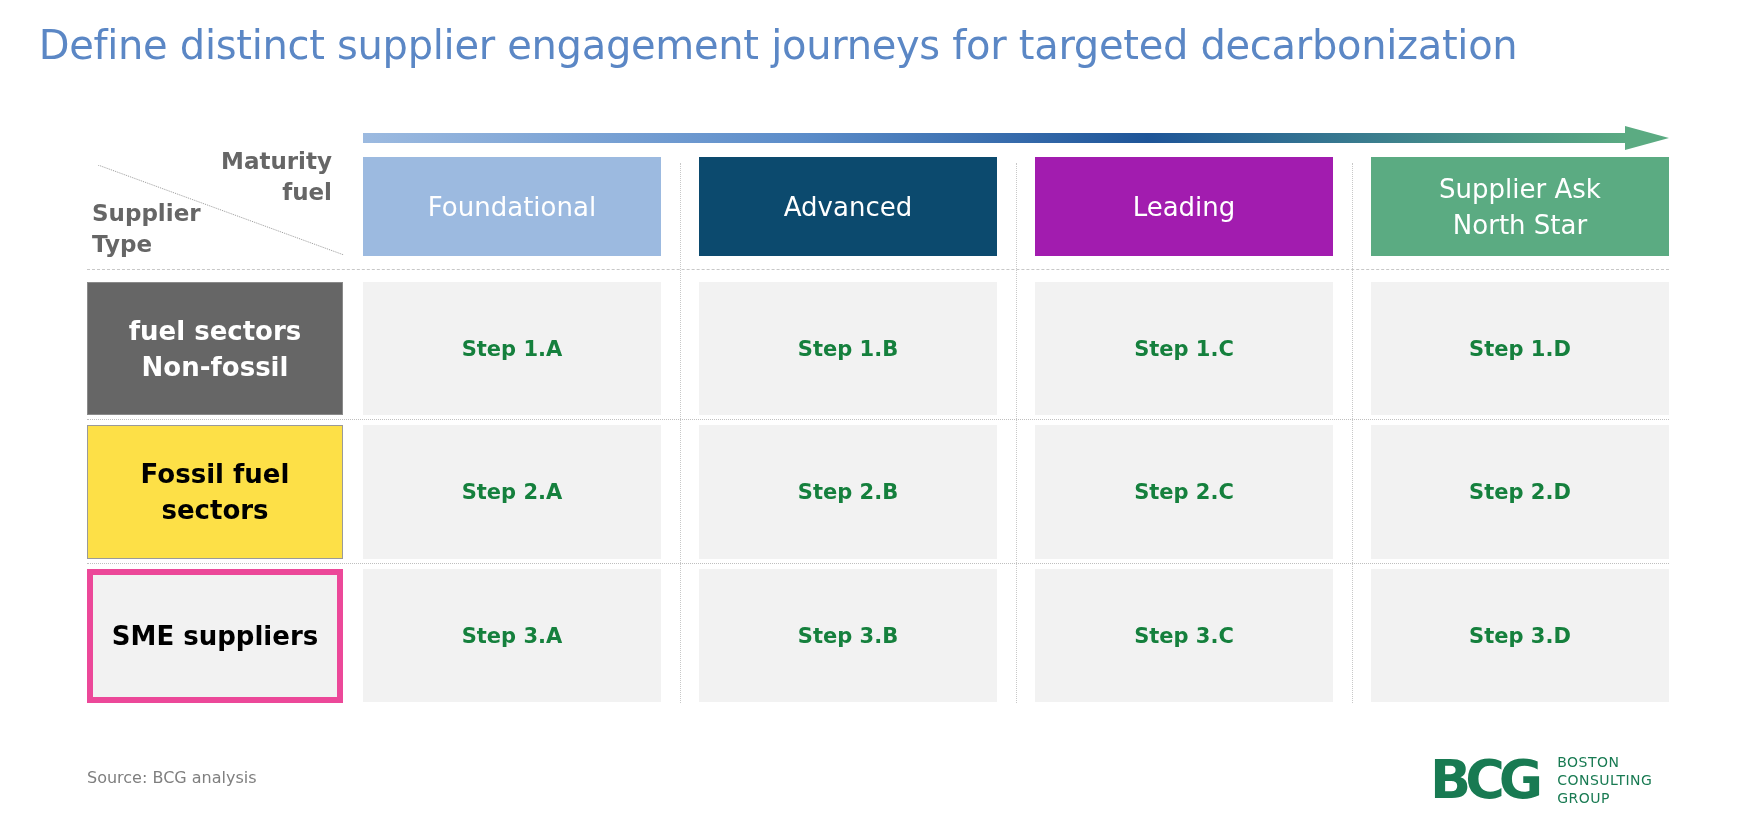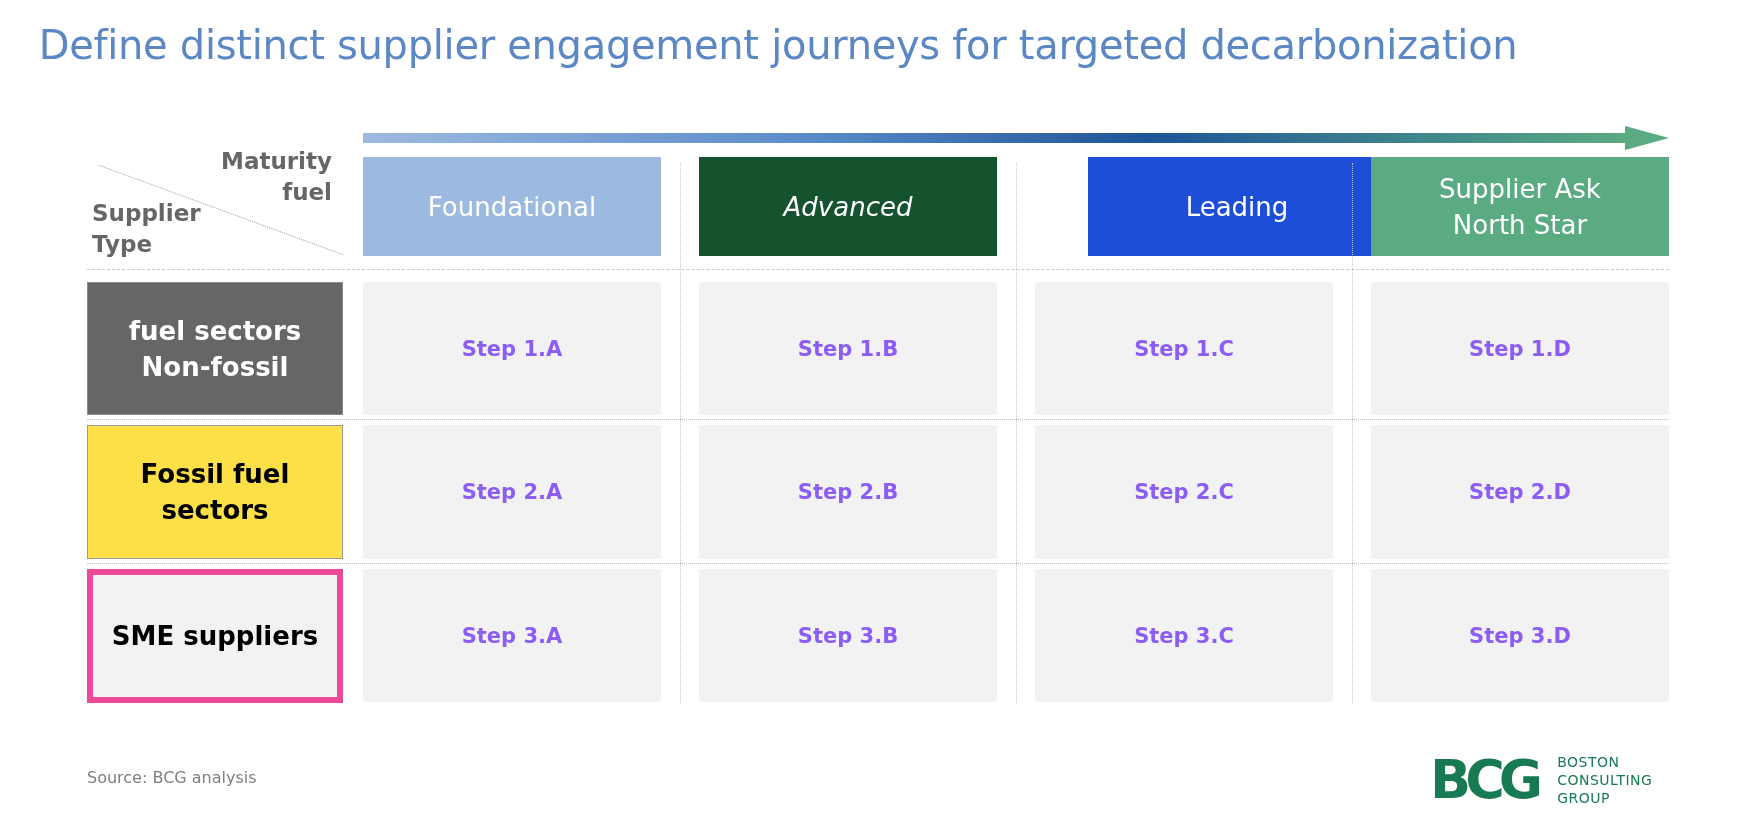--- a/index.html
+++ b/index.html
@@ -6,21 +6,21 @@
   body { width: 1752px; height: 826px; position: relative; overflow: hidden; font-family: "DejaVu Sans", sans-serif; }
   .abs { position: absolute; }
   .title { left: 0; top: 22px; width: 1556px; text-align: center; font-size: 40px; color: #5b87c5; letter-spacing: -0.3px; font-family: "DejaVu Sans", sans-serif; }
   .arrow { left: 363px; top: 125px; width: 1306px; height: 30px; }
   .corner-label { color: #666666; font-weight: bold; font-size: 23px; line-height: 31px; font-family: "DejaVu Sans", sans-serif; }
   .maturity { left: 200px; top: 146px; width: 132px; text-align: right; }
   .supplier { left: 92px; top: 198px; width: 150px; text-align: left; }
   .diag { left: 98px; top: 165px; width: 246px; height: 90px; }
   .col-head { top: 157px; width: 298px; height: 99px; display: flex; align-items: center; justify-content: center; text-align: center; color: #ffffff; font-size: 26px; line-height: 36px; font-family: "DejaVu Sans", sans-serif; }
   .row-head { left: 87px; width: 256px; display: flex; align-items: center; justify-content: center; text-align: center; font-weight: bold; font-size: 26px; line-height: 36px; box-sizing: border-box; font-family: "DejaVu Sans", sans-serif; }
-  .cell { width: 298px; display: flex; align-items: center; justify-content: center; background: #f2f2f2; color: #8b5cf6; font-weight: bold; font-size: 21px; font-family: "DejaVu Sans", sans-serif; }
+  .cell { width: 298px; display: flex; align-items: center; justify-content: center; background: #f2f2f2; color: #15803d; font-weight: bold; font-size: 21px; font-family: "DejaVu Sans", sans-serif; }
   .hsep { left: 87px; width: 1582px; height: 0; border-top: 1px dotted #bfbfbf; }
   .hsep.dashed { border-top: 1px dashed #c8c8c8; }
   .vsep { top: 163px; width: 0; height: 540px; border-left: 1px dotted #c8c8c8; }
   .source { left: 87px; top: 768px; font-size: 16px; color: #7f7f7f; font-family: "DejaVu Sans", sans-serif; }
   .logo { left: 1430px; top: 752px; width: 240px; height: 56px; display: flex; align-items: center; }
   .logo-mark { font-weight: bold; font-size: 54px; color: #187a52; letter-spacing: -6px; font-family: "DejaVu Sans", sans-serif; line-height: 52px; }
   .logo-text { margin-left: 20px; color: #187a52; font-size: 14px; line-height: 18px; letter-spacing: 0.5px; font-family: "DejaVu Sans", sans-serif; }
   .logo-text div { white-space: nowrap; }
 </style>
 </head>
@@ -51,26 +51,26 @@
 <div class="abs corner-label supplier">
   <div>Supplier</div>
   <div>Type</div>
 </div>
 
 <div class="abs col-head" style="left:363px;background:#9cbae0;">
   <div>
     <div>Foundational</div>
   </div>
 </div>
-<div class="abs col-head" style="left:699px;background:#14532d;font-style:italic;">
+<div class="abs col-head" style="left:699px;background:#0c4a6e;">
   <div>
     <div>Advanced</div>
   </div>
 </div>
-<div class="abs col-head" style="left:1088px;background:#1d4ed8;">
+<div class="abs col-head" style="left:1035px;background:#a21caf;">
   <div>
     <div>Leading</div>
   </div>
 </div>
 <div class="abs col-head" style="left:1371px;background:#5bab82;">
   <div>
     <div>Supplier Ask</div>
     <div>North Star</div>
   </div>
 </div>

